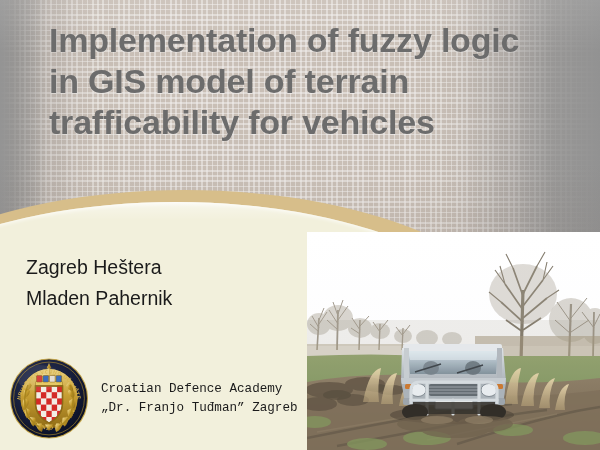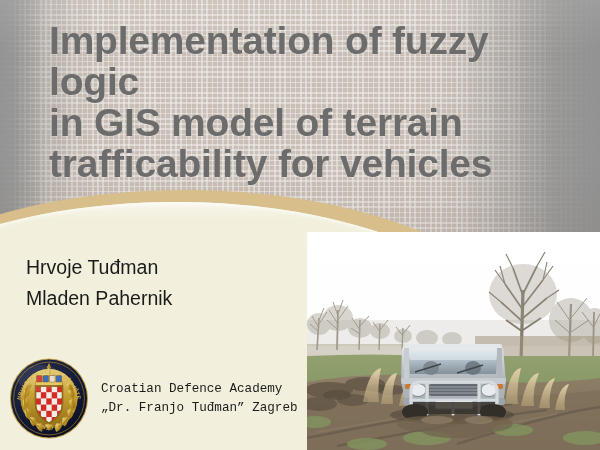--- a/index.html
+++ b/index.html
@@ -66,21 +66,21 @@
     background:linear-gradient(to bottom,
       rgba(255,255,255,0.10) 0%,
       rgba(255,255,255,0.00) 22%,
       rgba(120,108,100,0.00) 70%,
       rgba(120,108,100,0.10) 100%);
   }
 
   
   #title{
     position:absolute;left:49px;top:20px;width:530px;
-    font-size:39px;line-height:41px;font-weight:bold;
+    font-size:34px;line-height:41px;font-weight:bold;
     color:#6C6C6C;
     letter-spacing:-0.2px;
     white-space:pre-line;
     text-shadow:0 1px 0 rgba(255,255,255,0.25);
   }
 
   
   #curve-wrap{
     position:absolute;left:0;top:176px;width:600px;height:120px;
     overflow:hidden;pointer-events:none;
@@ -148,21 +148,21 @@
   <div id="title">Implementation of fuzzy logic
 in GIS model of terrain
 trafficability for vehicles</div>
 
   <div id="curve-wrap">
     <div class="curve" id="curve-tan"></div>
     <div class="curve" id="curve-cream"></div>
     <div class="curve" id="curve-cream-hi"></div>
   </div>
 
-  <div id="authors">Hrvoje Tuđman
+  <div id="authors">Zagreb Heštera
 Mladen Pahernik</div>
 
   <div id="emblem">
     <svg width="80" height="81" viewBox="0 0 80 81" xmlns="http://www.w3.org/2000/svg">
       <defs>
         <radialGradient id="gNavy" cx="40%" cy="32%" r="78%">
           <stop offset="0%" stop-color="#2A3354"></stop>
           <stop offset="58%" stop-color="#151C38"></stop>
           <stop offset="100%" stop-color="#070B1C"></stop>
         </radialGradient>

